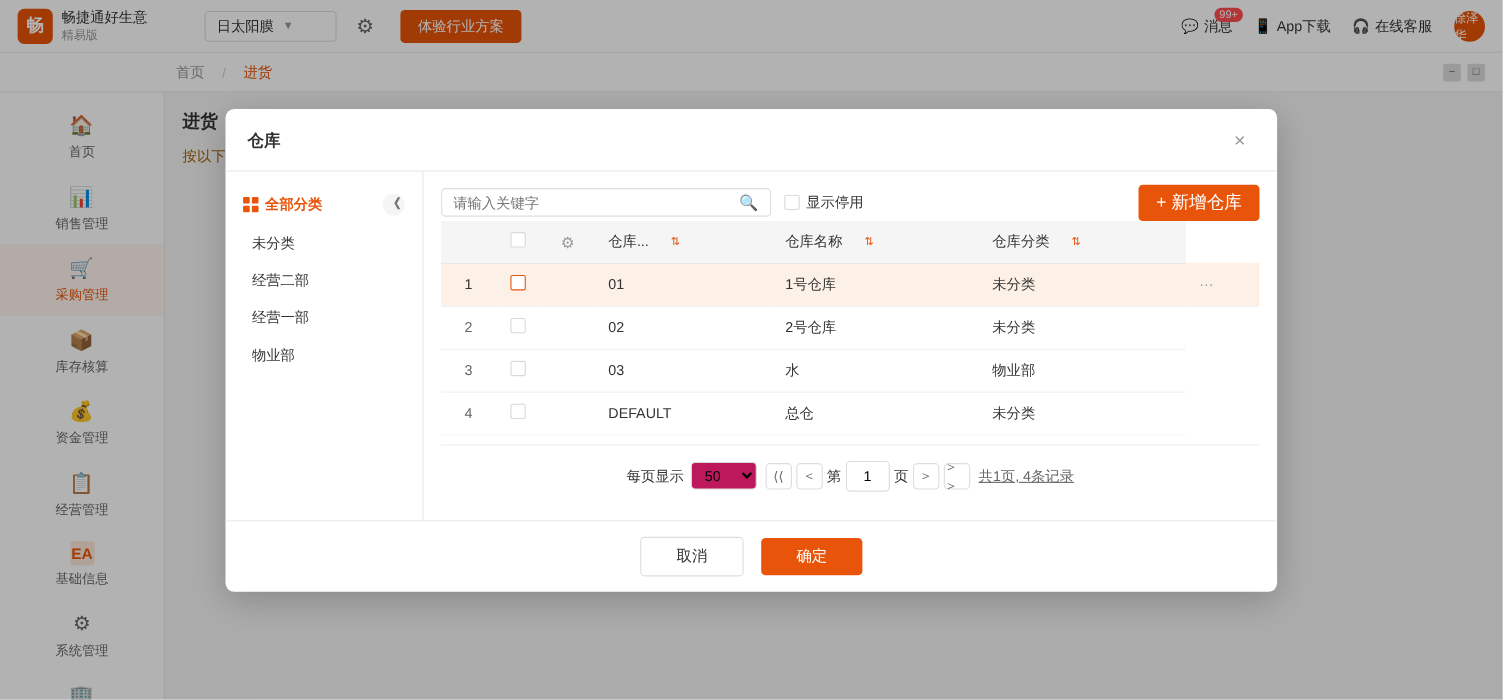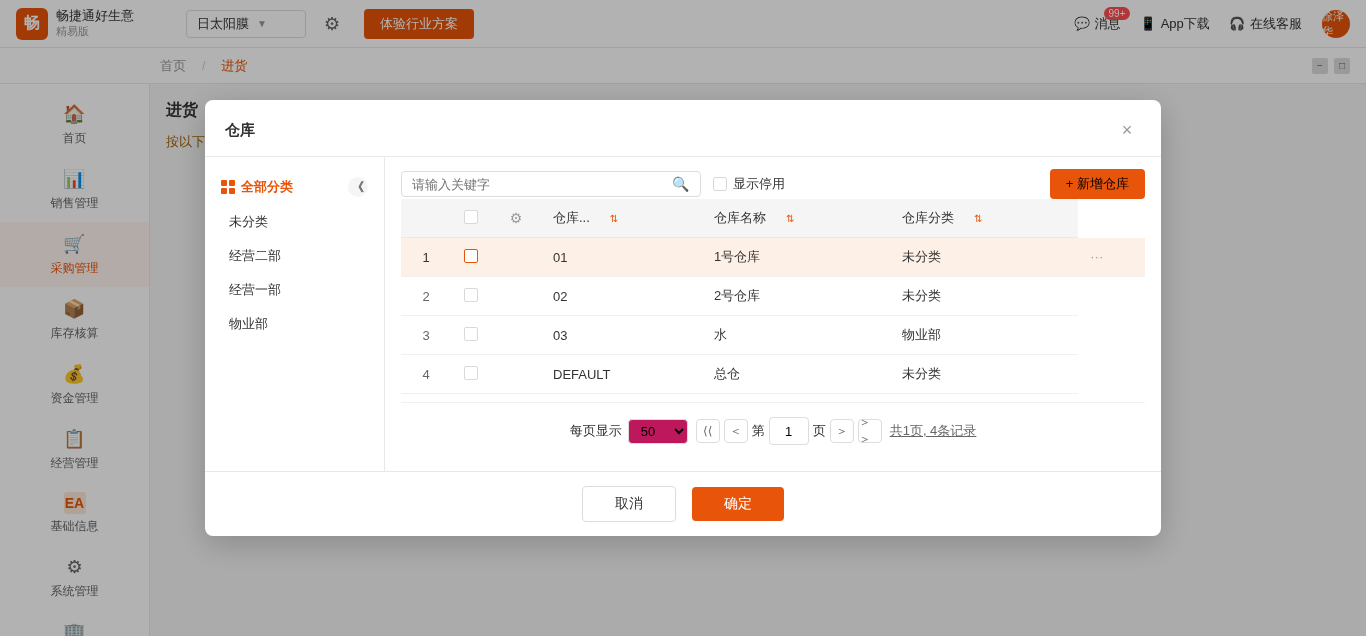--- a/index.html
+++ b/index.html
@@ -242,23 +242,23 @@
       display: flex; align-items: center; gap: 6px;
       font-size: 13px; color: #333;
     }
     .checkbox-custom {
       width: 14px; height: 14px;
       border: 1px solid #d9d9d9; border-radius: 2px;
       background: #fff; display: inline-block; cursor: pointer;
     }
     .add-btn {
       margin-left: auto;
-      background: #e8540a; color: #000000; border: none;
+      background: #e8540a; color: #ffffff; border: none;
       padding: 6px 16px; border-radius: 4px;
-      font-size: 13px; cursor: pointer; text-align: center;
+      font-size: 16px; cursor: pointer; text-align: center;
     }
 
     
     .data-table {
       width: 100%; border-collapse: collapse; font-size: 13px;
     }
     .data-table th {
       background: #f5f5f5;
       padding: 10px 12px;
       text-align: left; font-weight: normal;

